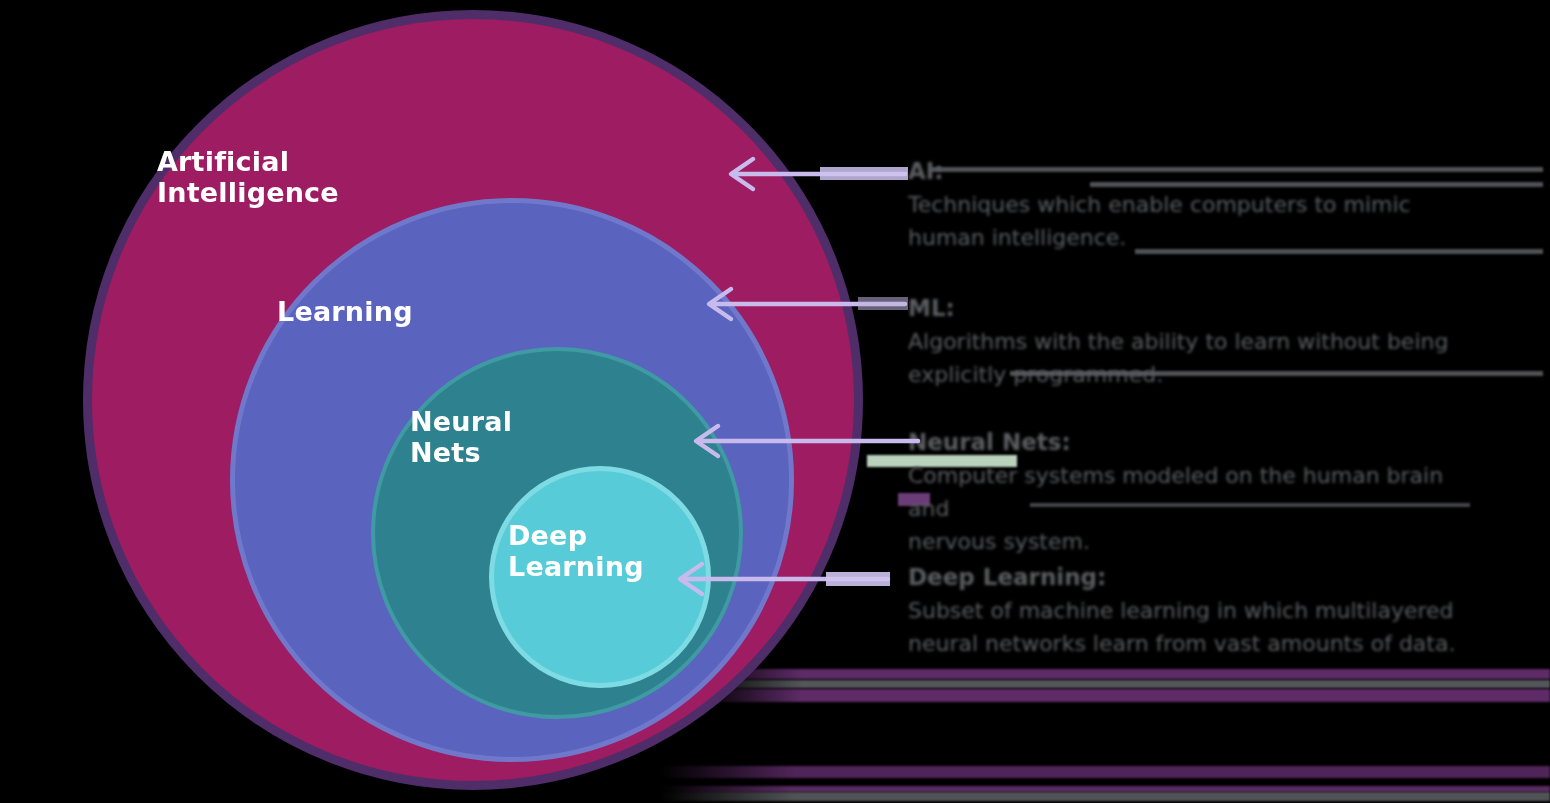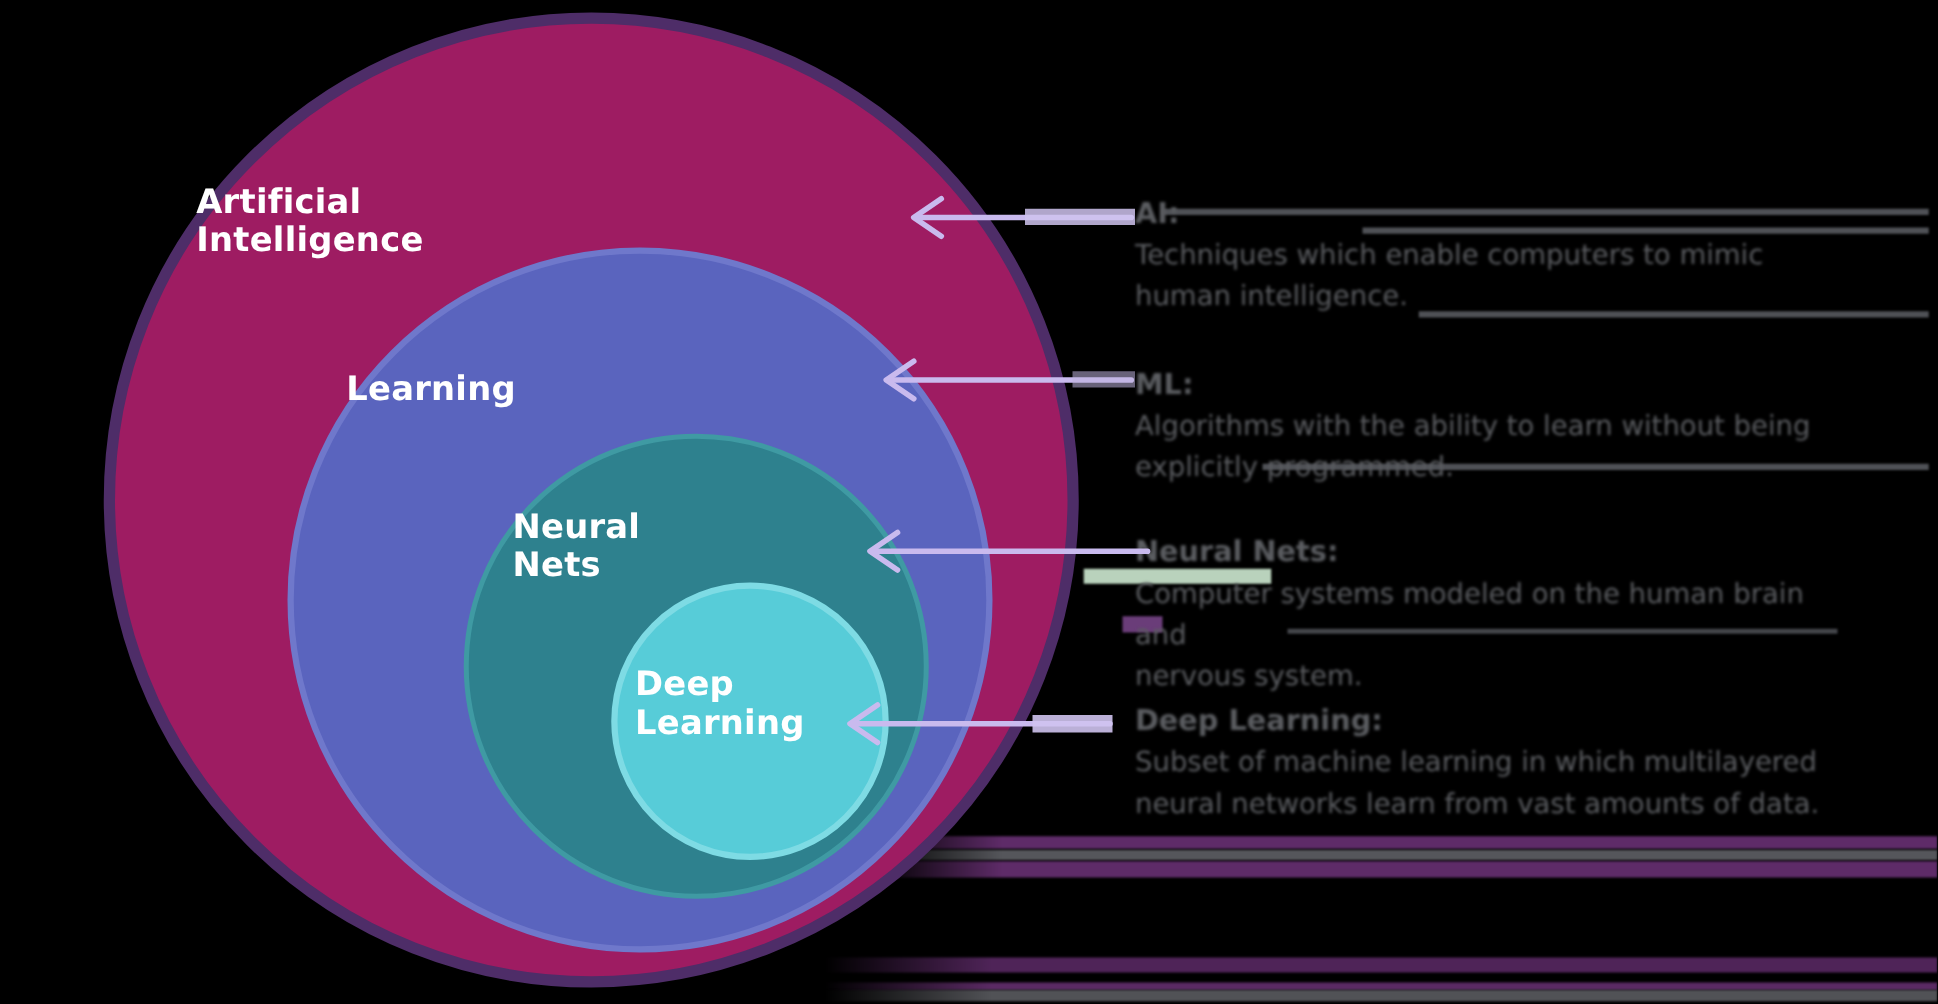--- a/index.html
+++ b/index.html
@@ -56,21 +56,21 @@
     <div>Artificial</div>
     <div>Intelligence</div>
   </div>
   <div class="circle-label z5" style="left:277px;top:296px;width:220px;">
     <div>Learning</div>
   </div>
   <div class="circle-label z5" style="left:410px;top:406px;width:185px;">
     <div>Neural</div>
     <div>Nets</div>
   </div>
-  <div class="circle-label z5" style="left:508px;top:532px;width:190px;">
+  <div class="circle-label z5" style="left:508px;top:520px;width:190px;">
     <div>Deep</div>
     <div>Learning</div>
   </div>
 
   <div class="annot z5" style="top: 155px; color: rgb(91, 93, 97);">
     <div class="hd">AI:</div>
     <div class="ln">Techniques which enable computers to mimic</div>
     <div class="ln">human intelligence.</div>
   </div>
   <div class="annot z5" style="top: 292px; color: rgb(91, 93, 97);">

